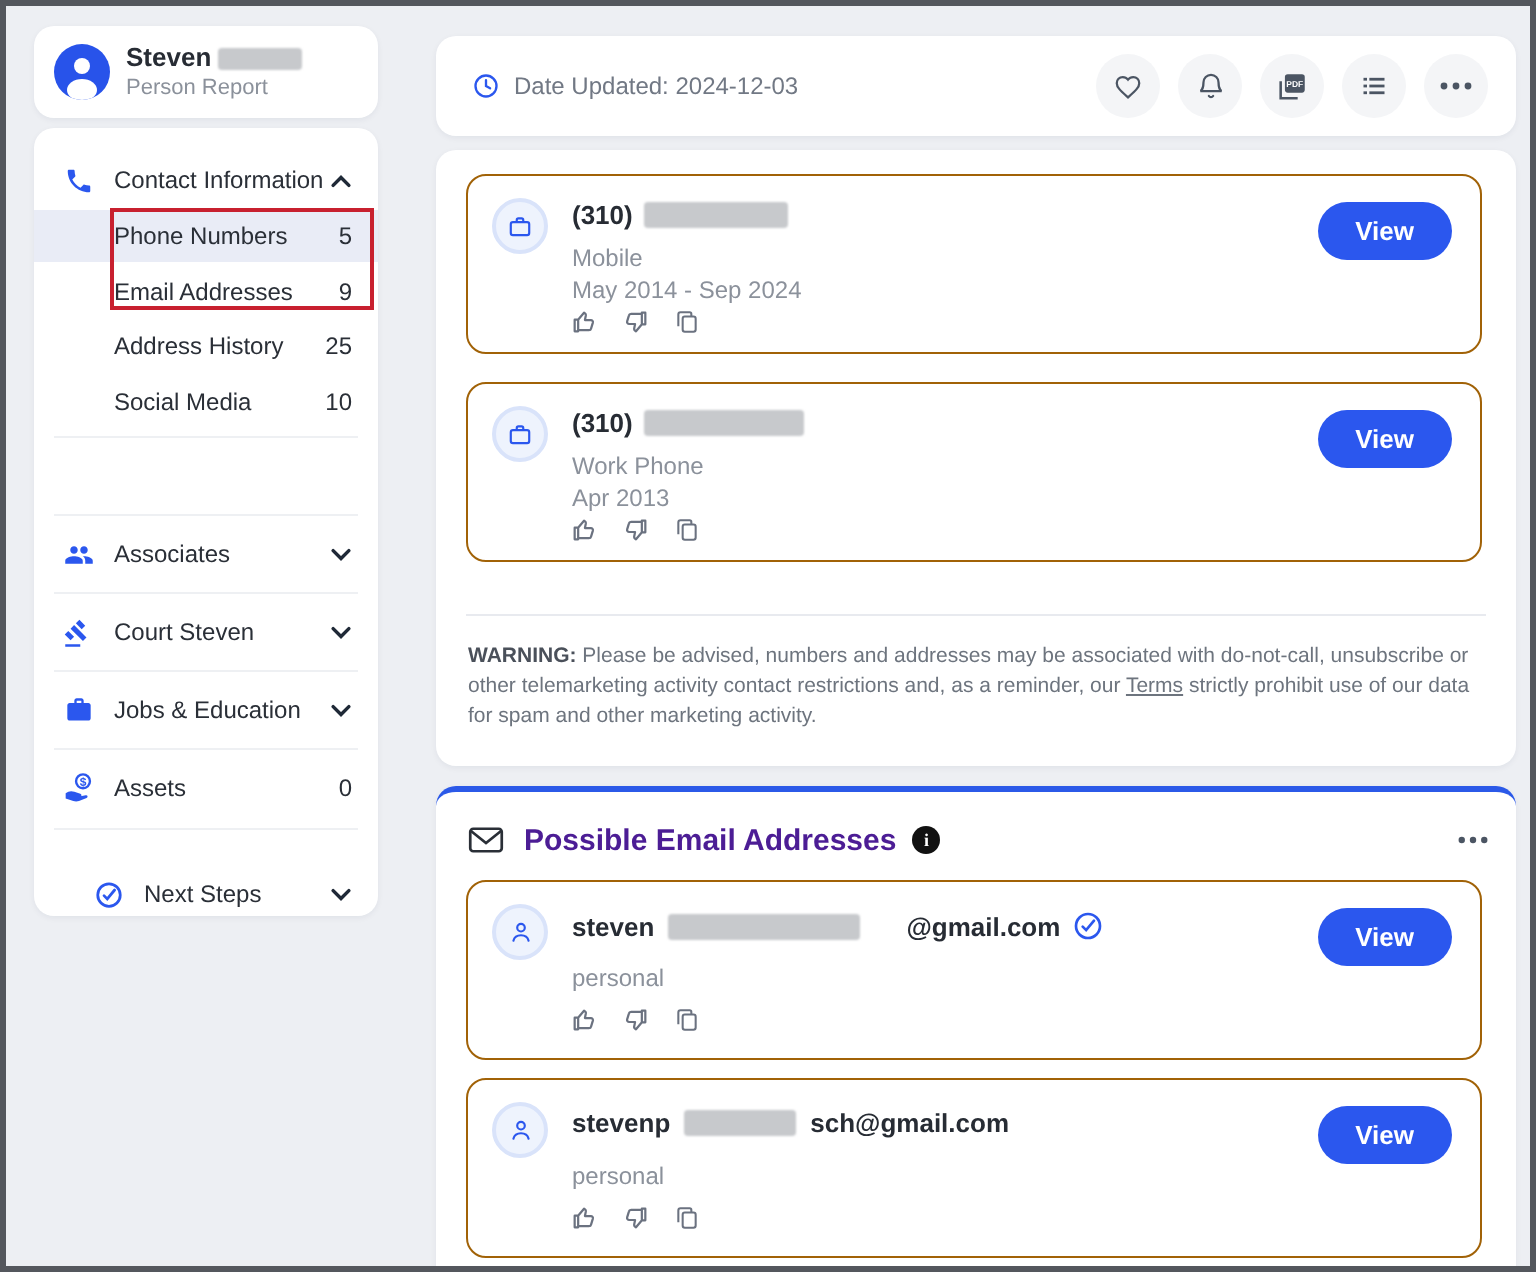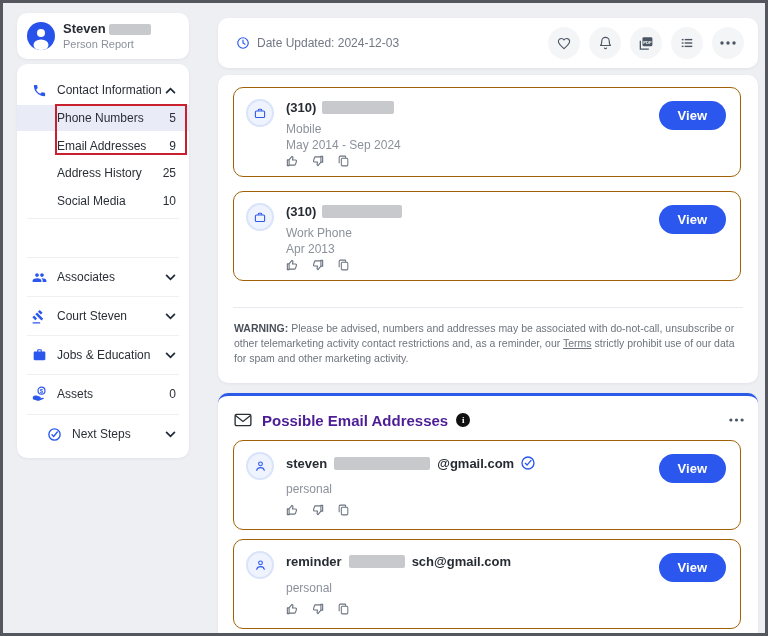--- a/index.html
+++ b/index.html
@@ -167,21 +167,21 @@
           <circle cx="15" cy="7" r="5.2" fill="none" stroke="#2b57ee" stroke-width="1.8"></circle>
           <text x="15" y="10.2" font-size="9" font-weight="bold" text-anchor="middle" fill="#2b57ee" font-family="Liberation Sans, sans-serif">$</text>
           <path d="M2 16c2-1.6 4-2 6.5-1.2l4.5 1.5c1.2.4 1.2 2-.2 2.2l-4.3.6 8.5-1.6c1.5-.3 2 1.4.7 2L12 21.8c-1.4.5-2.9.5-4.3 0L2 19.8z"></path>
         </svg>
     </span>
     <span class="lbl">Assets</span>
     <span class="end">0</span>
   </div>
   <div class="divider" style="top:350px;"></div>
 
-  <div class="nav-row" style="top:357px;padding-left:28px;">
+  <div class="nav-row" style="top:370px;padding-left:28px;">
     <span class="ico">
       <svg width="15" height="15" viewBox="0 0 24 24" fill="none" stroke="#2b57ee" stroke-width="2.2" stroke-linecap="round">
           <circle cx="12" cy="12" r="9"></circle>
           <path d="M8 12.5l2.6 2.6L16.5 8"></path>
         </svg>
     </span>
     <span class="lbl">Next Steps</span>
     <span class="end">
       <svg width="11" height="7" viewBox="0 0 12 8" fill="none" stroke="#1f2937" stroke-width="2" stroke-linecap="round">
           <path d="M1.5 1.5L6 6l4.5-4.5"></path>
@@ -333,21 +333,21 @@
   <div class="entry-card" style="top:44px;">
     <div class="entry-icon">
       <svg width="13" height="14" viewBox="0 0 24 24" fill="none" stroke="#2b57ee" stroke-width="2" stroke-linecap="round">
           <circle cx="12" cy="8" r="3.5"></circle>
           <path d="M5 20c.8-3.2 3.6-5 7-5s6.2 1.8 7 5"></path>
         </svg>
     </div>
     <div class="entry-title" style="top:14px;">
       <span style="margin-right:0;">steven</span>
       <span class="redact" style="width:96px;height:13px;margin:0 1px;"></span>
-      <span style="margin-left:0;">@gmail.com</span>
+      <span style="margin-left:16px;">@gmail.com</span>
       <svg width="16" height="16" viewBox="0 0 24 24" fill="none" stroke="#2b57ee" stroke-width="2" stroke-linecap="round">
           <circle cx="12" cy="12" r="9"></circle>
           <path d="M8 12.5l2.6 2.6L16.5 8"></path>
         </svg>
     </div>
     <div class="entry-line1" style="top:41px;">personal</div>
     <div class="feedback" style="top:62px;">
       <span>
           <svg width="14" height="14" viewBox="0 0 24 24" fill="none" stroke="#6b7280" stroke-width="1.9" stroke-linejoin="round">
             <path d="M4 10v10h3V10zM7 19h9.2c.9 0 1.7-.6 1.9-1.5l1.5-5c.3-1.1-.5-2.2-1.7-2.2h-5.1l.8-4.1c.1-.6-.2-1.2-.7-1.5L12 4 7.3 9.6"></path>
@@ -369,21 +369,21 @@
   </div>
 
   <div class="entry-card" style="top:143px;">
     <div class="entry-icon">
       <svg width="13" height="14" viewBox="0 0 24 24" fill="none" stroke="#2b57ee" stroke-width="2" stroke-linecap="round">
           <circle cx="12" cy="8" r="3.5"></circle>
           <path d="M5 20c.8-3.2 3.6-5 7-5s6.2 1.8 7 5"></path>
         </svg>
     </div>
     <div class="entry-title" style="top:14px;">
-      <span>reminder</span>
+      <span>stevenp</span>
       <span class="redact" style="width:56px;height:13px;margin:0 1px;"></span>
       <span>sch@gmail.com</span>
     </div>
     <div class="entry-line1" style="top:41px;">personal</div>
     <div class="feedback" style="top:62px;">
       <span>
           <svg width="14" height="14" viewBox="0 0 24 24" fill="none" stroke="#6b7280" stroke-width="1.9" stroke-linejoin="round">
             <path d="M4 10v10h3V10zM7 19h9.2c.9 0 1.7-.6 1.9-1.5l1.5-5c.3-1.1-.5-2.2-1.7-2.2h-5.1l.8-4.1c.1-.6-.2-1.2-.7-1.5L12 4 7.3 9.6"></path>
           </svg>
         </span>

